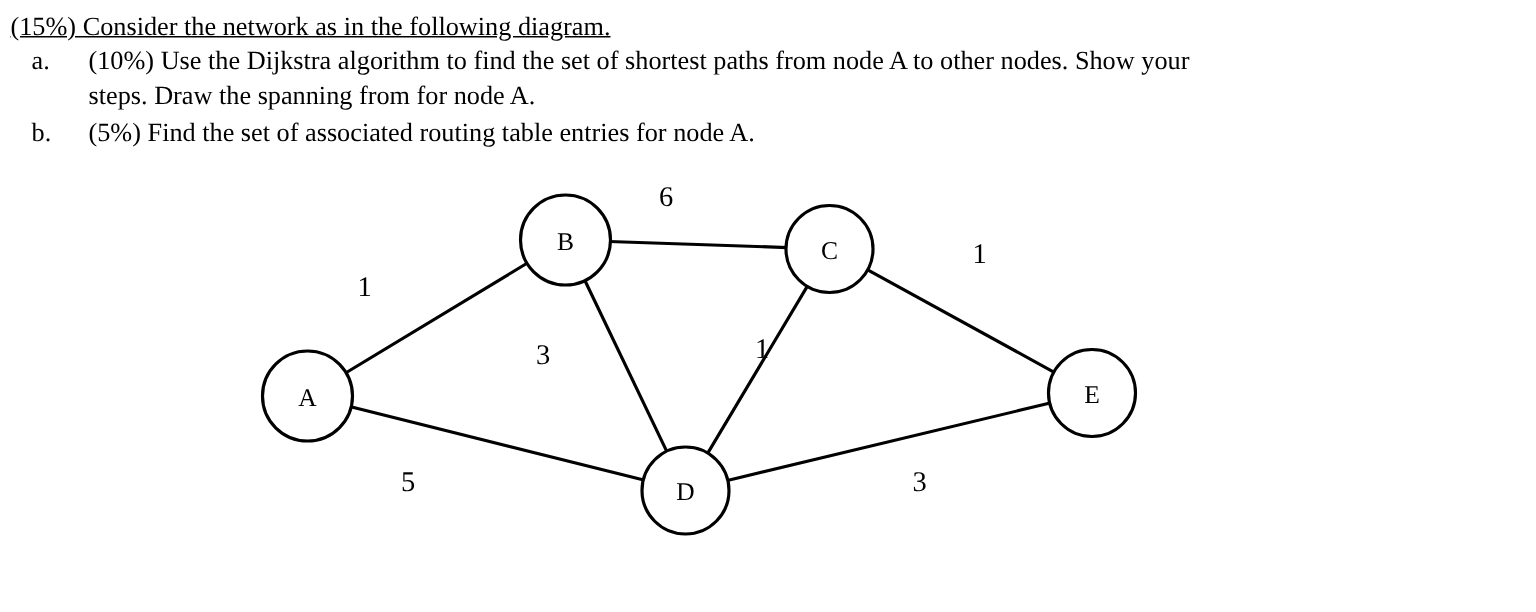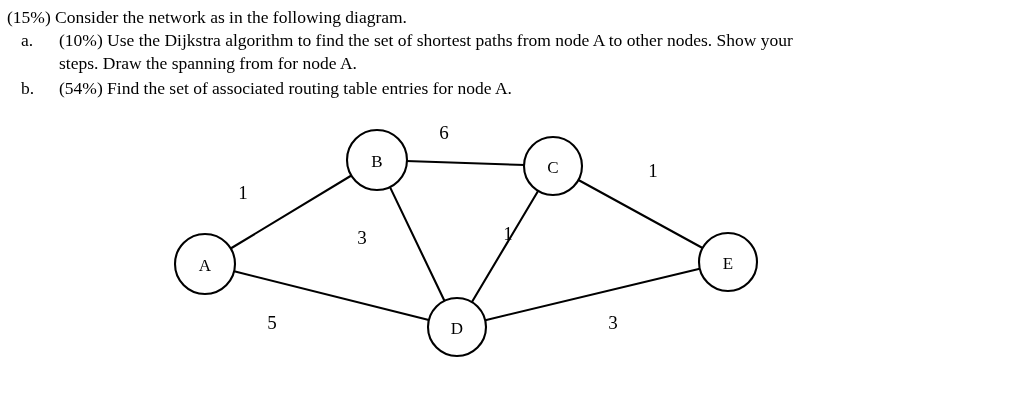--- a/index.html
+++ b/index.html
@@ -26,21 +26,21 @@
   }
 
   .q-line {
     position: absolute;
     font-size: 17.5px;
     line-height: 23px;
     white-space: nowrap;
     color: #000;
   }
 
-  #q-intro      { left: 7px;  top: 6px;  }
+  #q-intro      { left: 7px;  top: 6px; text-decoration: underline;  }
 
   .q-item-marker {
     position: absolute;
     font-size: 17.5px;
     line-height: 23px;
     color: #000;
   }
 
   #q-a-marker   { left: 21px; top: 29px; }
   #q-a-line1    { left: 59px; top: 29px; text-align: center; }
@@ -92,21 +92,21 @@
 
 <div id="question-block">
 
   <div class="q-line" id="q-intro">(15%) Consider the network as in the following diagram.</div>
 
   <div class="q-item-marker" id="q-a-marker">a.</div>
   <div class="q-line" id="q-a-line1">(10%) Use the Dijkstra algorithm to find the set of shortest paths from node A to other nodes. Show your</div>
   <div class="q-line" id="q-a-line2">steps. Draw the spanning from for node A.</div>
 
   <div class="q-item-marker" id="q-b-marker">b.</div>
-  <div class="q-line" id="q-b-line1">(54%) Find the set of associated routing table entries for node A.</div>
+  <div class="q-line" id="q-b-line1">(5%) Find the set of associated routing table entries for node A.</div>
 
 </div>
 
 <div id="diagram-wrap">
   <svg id="network-svg" viewBox="0 0 1024 300">
     <g id="edges-group">
         <line x1="229.81622752383714" y1="140.99483917163337" x2="352.18377247616286" y2="67.00516082836664" class="edge-line" stroke="#000000"></line>
         <line x1="233.13413250421462" y1="163.03353312605367" x2="429.8360099959307" y2="212.20900249898267" class="edge-line" stroke="#000000"></line>
         <line x1="405.98316291829815" y1="52.98806237221471" x2="525.0162564926776" y2="57.04600874406856" class="edge-line" stroke="#000000"></line>
         <line x1="389.5288316914524" y1="78.15393615590696" x2="444.90319698756315" y2="193.7479237115381" class="edge-line" stroke="#000000"></line>

